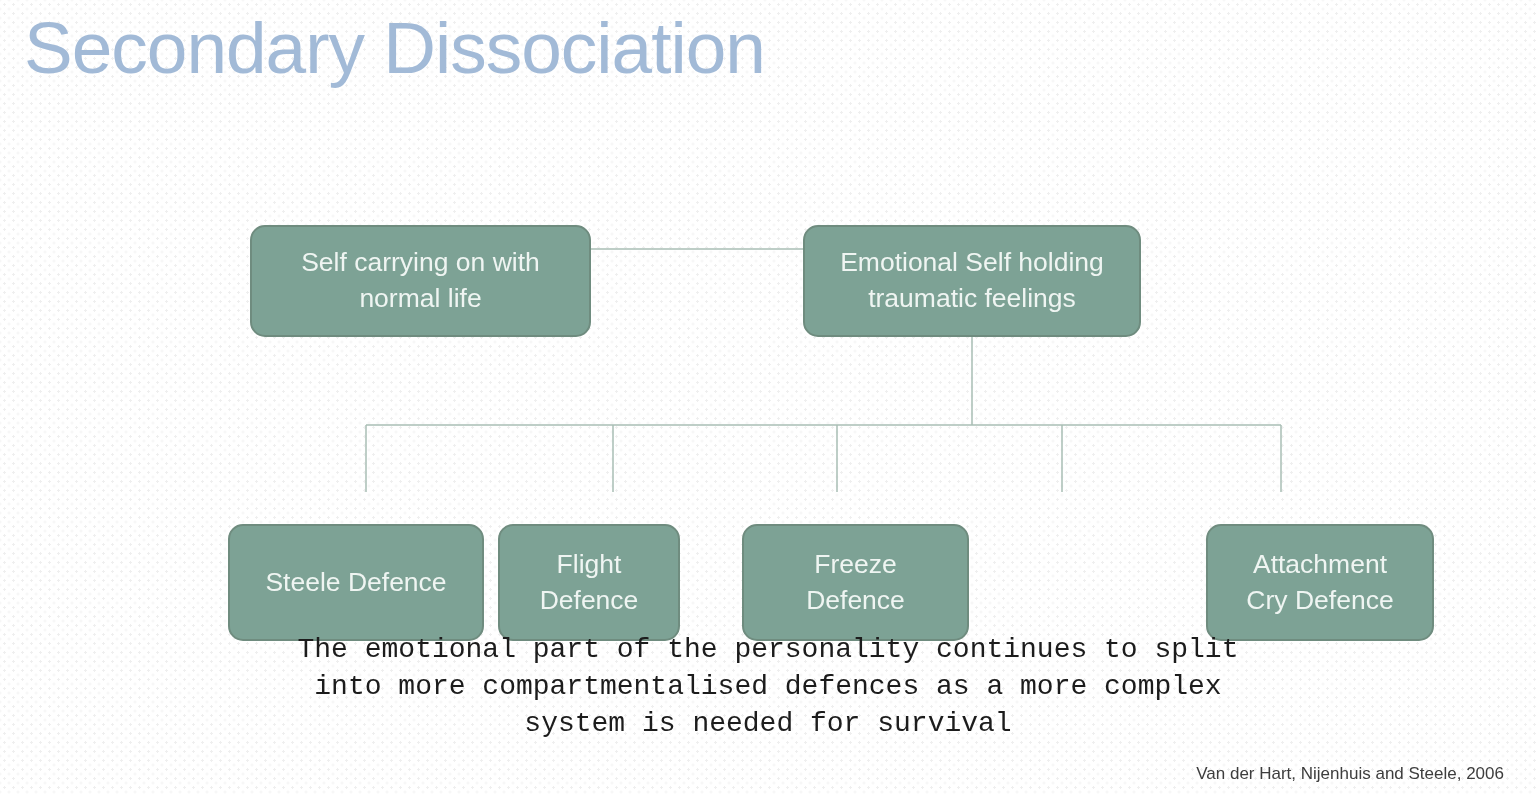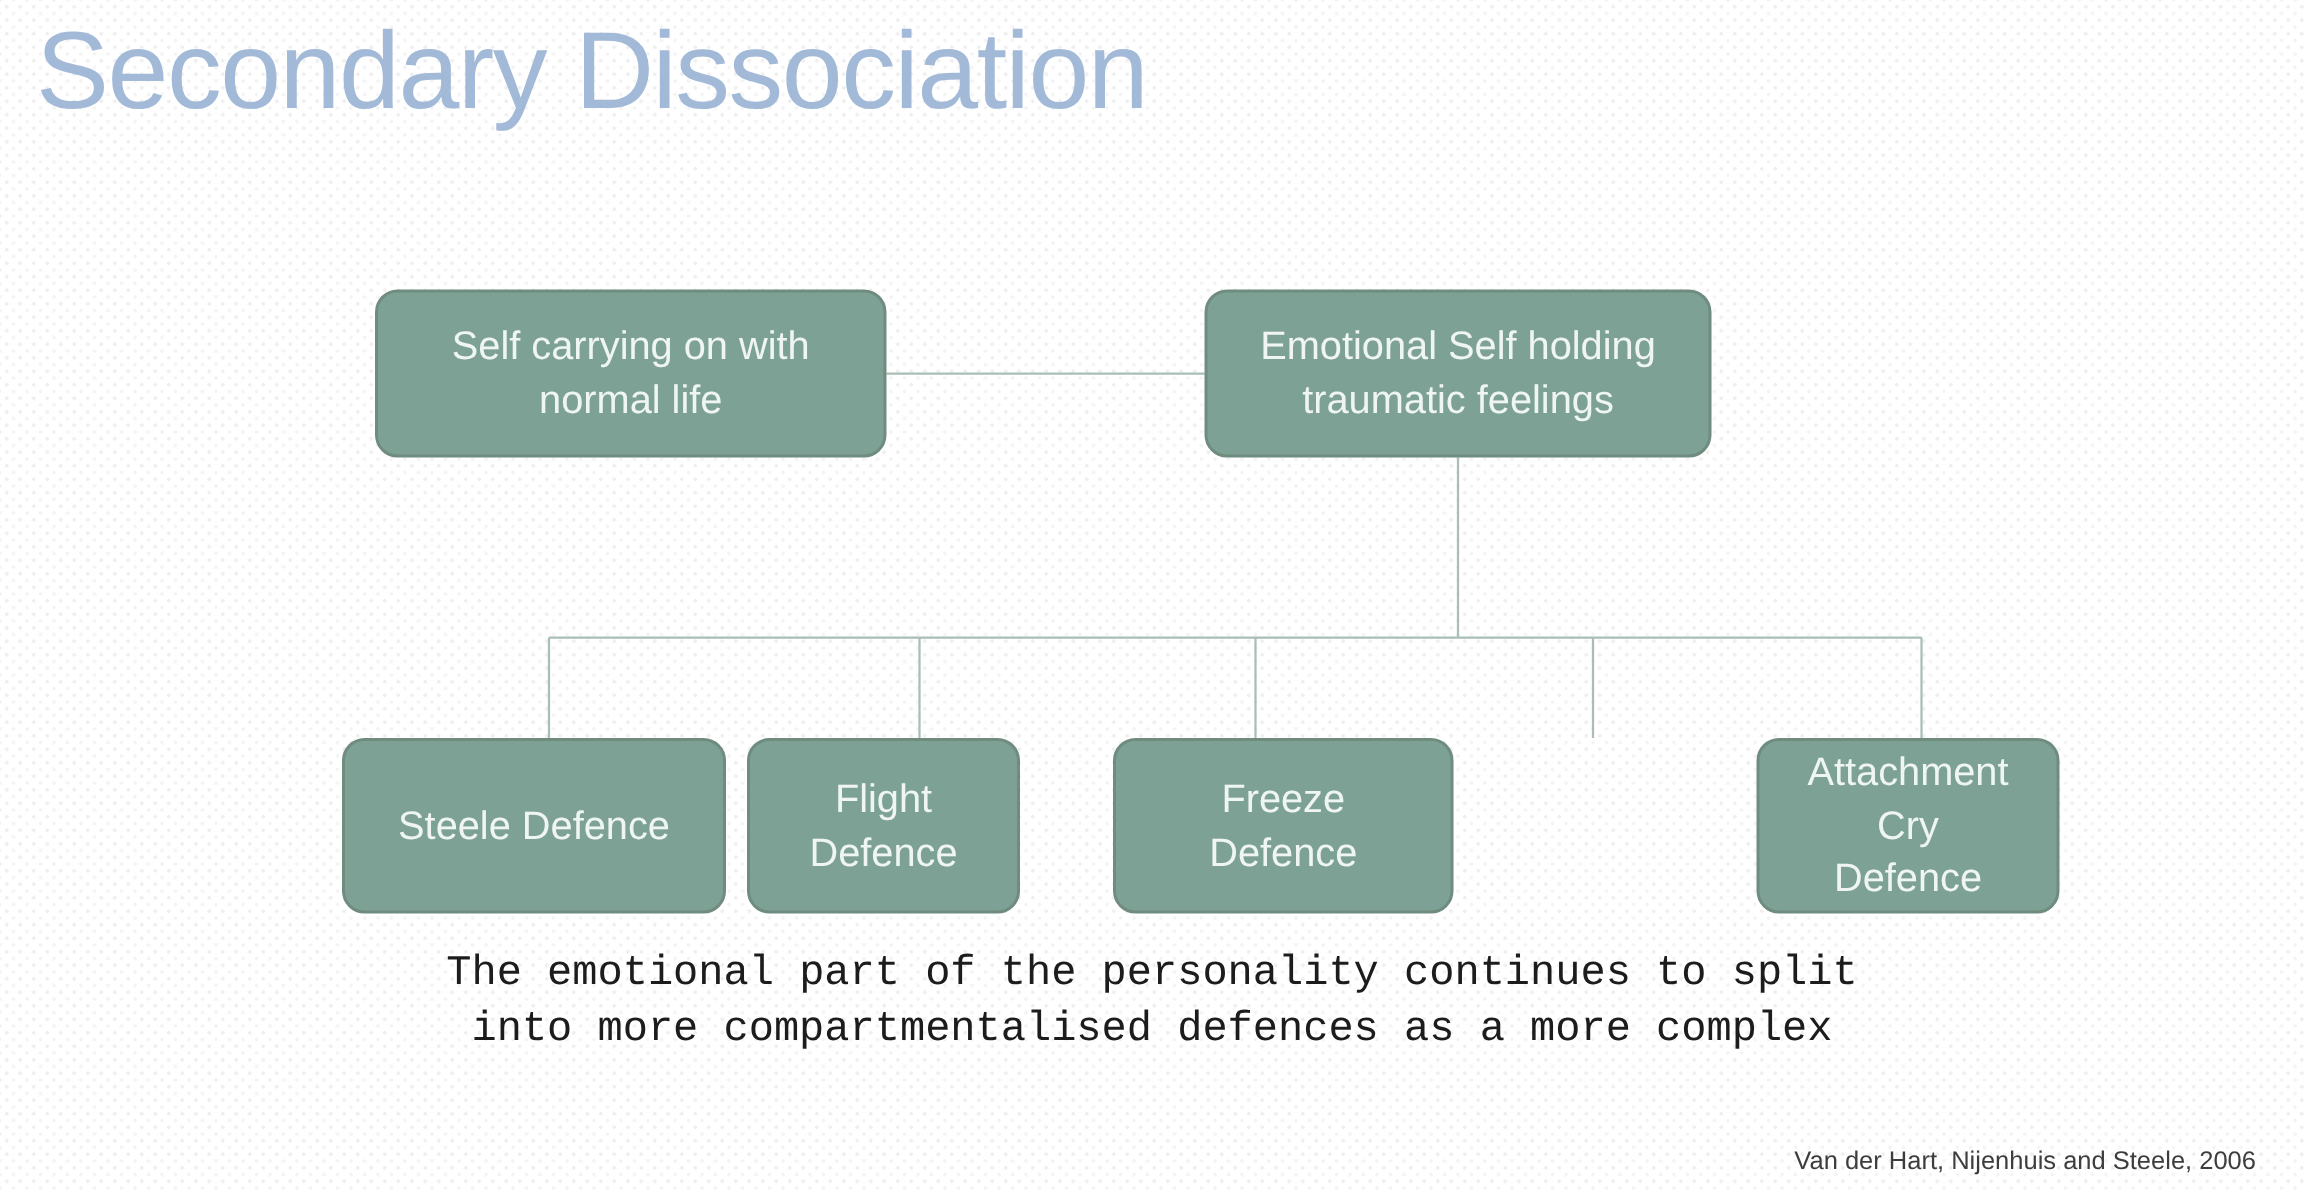--- a/index.html
+++ b/index.html
@@ -48,30 +48,31 @@
     align-items: center;
     justify-content: center;
     text-align: center;
     background: var(--box-fill, #7da295);
     border: 2px solid var(--box-border, #6f8c7f);
     border-radius: 15px;
     color: var(--box-text, #eff5f2);
     font-size: 26.5px;
     line-height: 1.35;
     padding: 6px 28px;
+    margin-top: 32px;
   }
   .box-top        { top: 193px; height: 112px; }
   .box-defence    { top: 492px; height: 117px; }
   .box-normal     { left: 250px;  width: 341px; }
   .box-emotional  { left: 803px;  width: 338px; }
   .box-fight      { left: 228px;  width: 256px; }
   .box-flight     { left: 498px;  width: 182px; }
   .box-freeze     { left: 742px;  width: 227px; }
   .box-submit     { left: 947px;  width: 230px; }
-  .box-attachment { left: 1171px; width: 202px; }
+  .box-attachment { left: 1206px; width: 228px; }
   .caption {
     position: absolute;
     left: 0;
     top: 631px;
     width: 1536px;
     text-align: center;
     color: var(--caption-text, #1c1c1c);
     font-size: 28px;
     line-height: 37px;
     font-family: Liberation Mono, monospace;
@@ -118,17 +119,18 @@
   <div class="box box-defence box-freeze">
     <span>Freeze Defence</span>
   </div>
   <div class="box box-defence box-attachment">
     <span>Attachment Cry Defence</span>
   </div>
 
   <div class="caption">
     <div>The emotional part of the personality continues to split</div>
     <div>into more compartmentalised defences as a more complex</div>
+    <div>system is needed for survival</div>
   </div>
 
   <div class="citation">Van der Hart, Nijenhuis and Steele, 2006</div>
 
 </div>
 
 </body></html>

